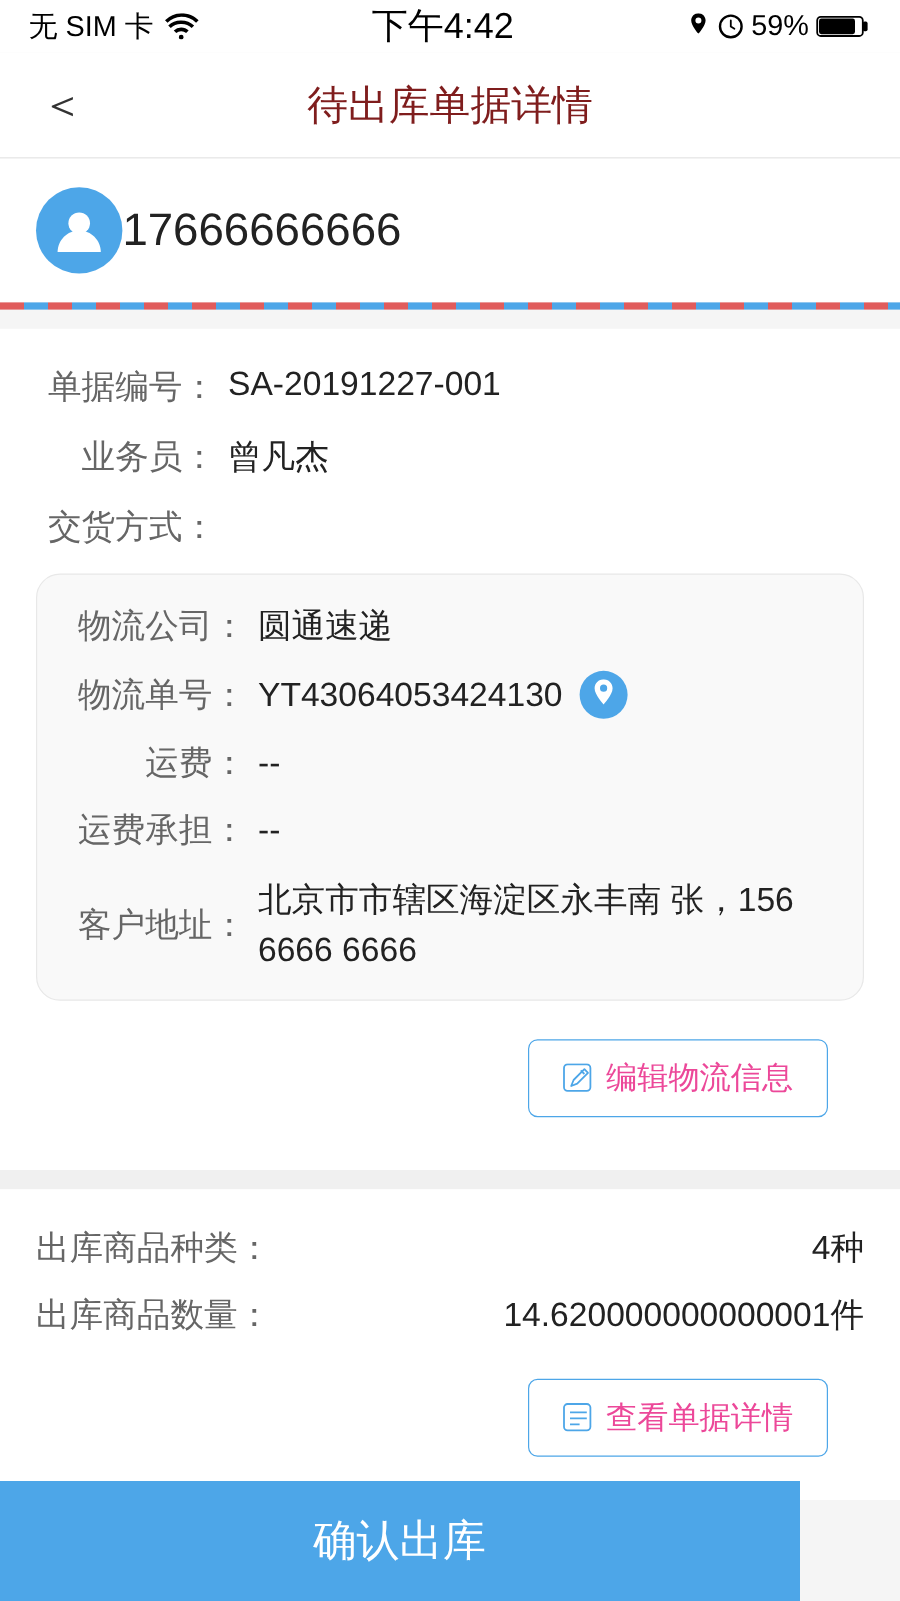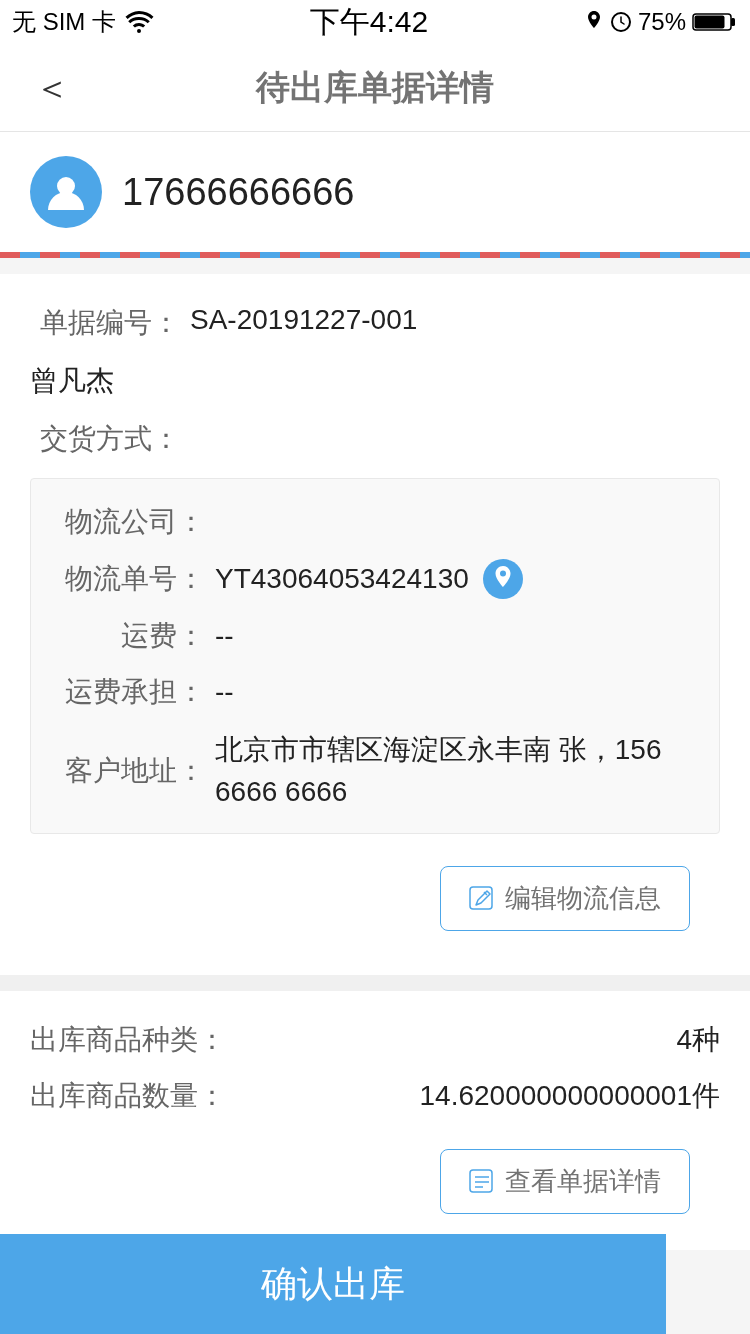--- a/index.html
+++ b/index.html
@@ -15,21 +15,21 @@
     }
 
     
     .status-bar {
       width: 750px;
       height: 44px;
       background: #fff;
       display: flex;
       align-items: center;
       justify-content: space-between;
-      padding: 0 12px;
+      padding: 0 24px;
       font-size: 24px;
       color: #000;
     }
     .status-left { display: flex; align-items: center; gap: 8px; }
     .status-center { font-size: 30px; font-weight: 500; }
     .status-right { display: flex; align-items: center; gap: 6px; font-size: 24px; }
 
     
     .nav-bar {
       width: 750px;
@@ -46,31 +46,30 @@
       left: 24px;
       top: 50%;
       transform: translateY(-50%);
       font-size: 36px;
       color: #333;
       cursor: pointer;
       padding: 10px;
     }
     .nav-title {
       font-size: 34px;
-      font-weight: 700;
-      color: #737373;
+      font-weight: 400;
+      color: #7f1d1d;
     }
 
     
     .customer-header {
       background: #fff;
       padding: 24px 30px;
       display: flex;
       align-items: center;
-      gap: 20px;
     }
     .avatar {
       width: 72px;
       height: 72px;
       border-radius: 50%;
       background: #4da6e8;
       display: flex;
       align-items: center;
       justify-content: center;
     }
@@ -113,21 +112,21 @@
     .info-value {
       color: #222;
       font-size: 28px;
       flex: 1;
     }
 
     
     .logistics-card {
       background: #f9f9f9;
       border: 1px solid #e8e8e8;
-      border-radius: 4px;
+      border-radius: 20px;
       padding: 24px 24px 20px 24px;
       margin: 16px 0;
     }
     .logistics-row {
       display: flex;
       align-items: center;
       margin-bottom: 18px;
     }
     .logistics-row:last-child { margin-bottom: 0; }
     .logistics-label {
@@ -169,21 +168,21 @@
     
     .edit-logistics-btn {
       display: flex;
       align-items: center;
       justify-content: flex-end;
       padding: 16px 30px;
       background: #fff;
     }
     .btn-outline {
       border: 1px solid #4da6e8;
-      color: #737373;
+      color: #ec4899;
       background: #fff;
       border-radius: 8px;
       padding: 14px 28px;
       font-size: 26px;
       display: flex;
       align-items: center;
       gap: 10px;
       cursor: pointer;
     }
     .btn-outline svg { width: 26px; height: 26px; }
@@ -267,21 +266,21 @@
   </div>
   <div class="status-center">下午4:42</div>
   <div class="status-right">
     <svg width="20" height="22" viewBox="0 0 20 22" fill="none">
       <path d="M10 0C6.7 0 4 2.7 4 6c0 4.5 6 11 6 11s6-6.5 6-11c0-3.3-2.7-6-6-6zm0 8.5a2.5 2.5 0 1 1 0-5 2.5 2.5 0 0 1 0 5z" fill="#000"></path>
     </svg>
     <svg width="22" height="22" viewBox="0 0 22 22" fill="none">
       <circle cx="11" cy="11" r="9" stroke="#000" stroke-width="2" fill="none"></circle>
       <path d="M11 6v5l3 2" stroke="#000" stroke-width="1.5" stroke-linecap="round"></path>
     </svg>
-    <span>75%</span>
+    <span>59%</span>
     <svg width="46" height="22" viewBox="0 0 46 22" fill="none">
       <rect x="1" y="3" width="38" height="16" rx="3" stroke="#000" stroke-width="1.5" fill="none"></rect>
       <rect x="39" y="7" width="4" height="8" rx="1.5" fill="#000"></rect>
       <rect x="2.5" y="4.5" width="30" height="13" rx="2" fill="#000"></rect>
     </svg>
   </div>
 </div>
 
 <div class="nav-bar">
   <span class="nav-back">＜</span>
@@ -299,29 +298,31 @@
 </div>
 
 <div class="dashed-divider"></div>
 
 <div class="info-section">
   <div class="info-row">
     <span class="info-label">单据编号：</span>
     <span class="info-value">SA-20191227-001</span>
   </div>
   <div class="info-row">
+    <span class="info-label">业务员：</span>
     <span class="info-value">曾凡杰</span>
   </div>
   <div class="info-row">
     <span class="info-label">交货方式：</span>
   </div>
 
   <div class="logistics-card">
     <div class="logistics-row">
       <span class="logistics-label">物流公司：</span>
+      <span class="logistics-value">圆通速递</span>
     </div>
     <div class="logistics-row">
       <span class="logistics-label">物流单号：</span>
       <span class="logistics-value">
         <span>YT43064053424130</span>
         <span class="location-icon">
           <svg viewBox="0 0 22 26" fill="none">
             <path d="M11 0C6.9 0 3.5 3.4 3.5 7.5c0 5.6 7.5 13.5 7.5 13.5s7.5-7.9 7.5-13.5C18.5 3.4 15.1 0 11 0zm0 10.5a3 3 0 1 1 0-6 3 3 0 0 1 0 6z" fill="#fff"></path>
           </svg>
         </span>

